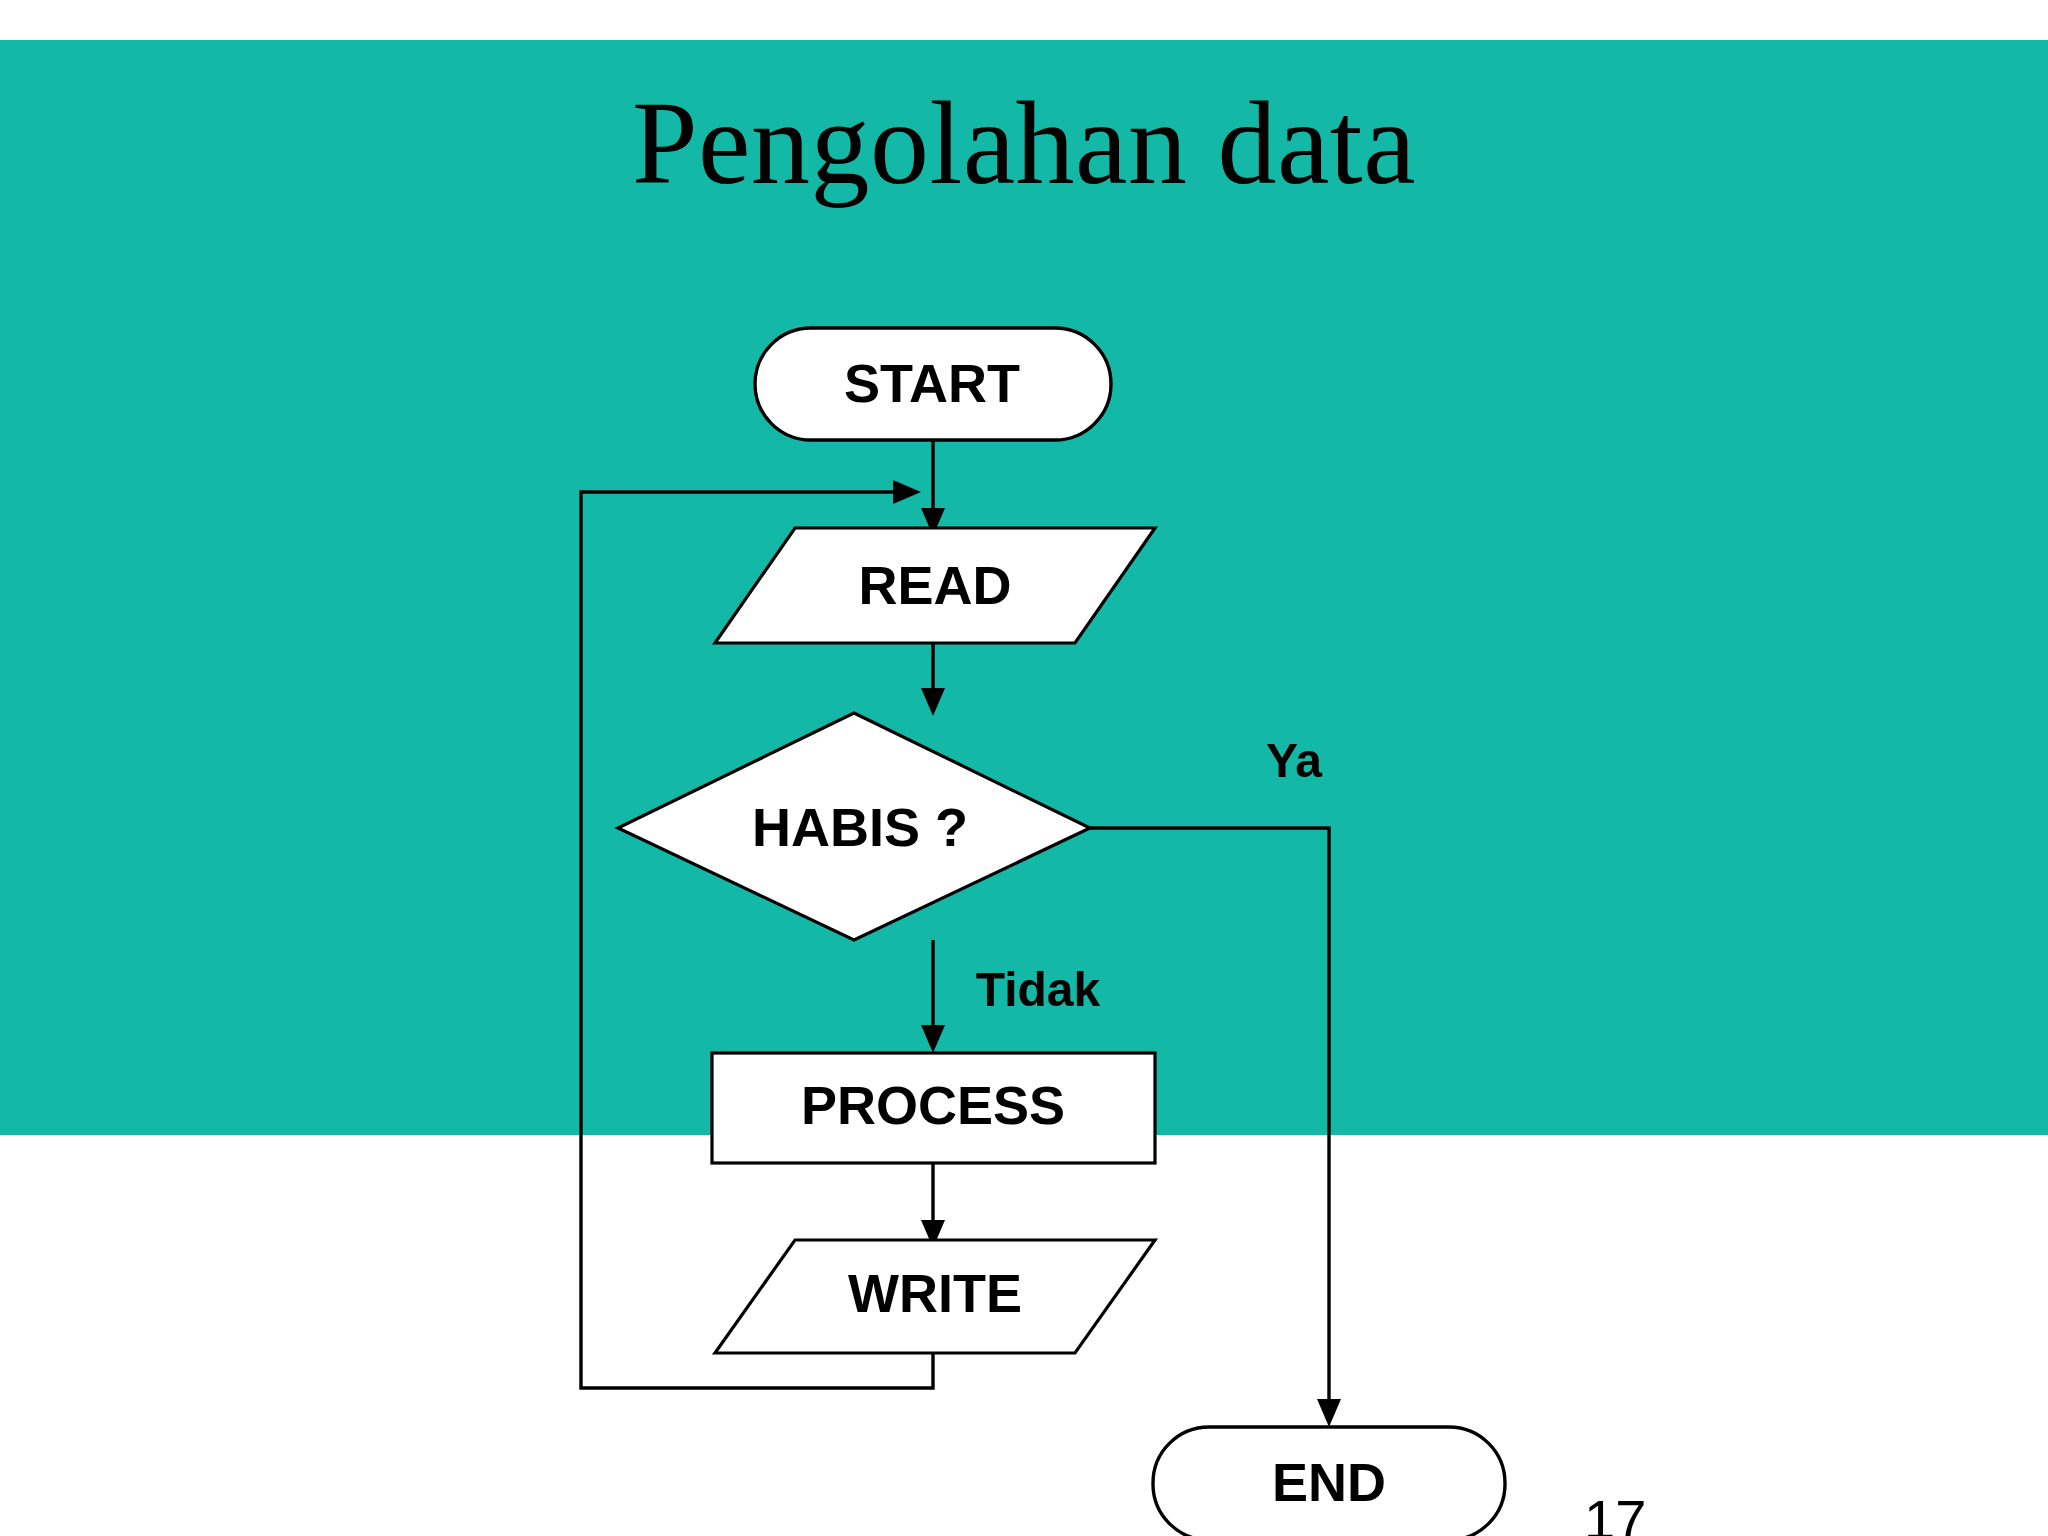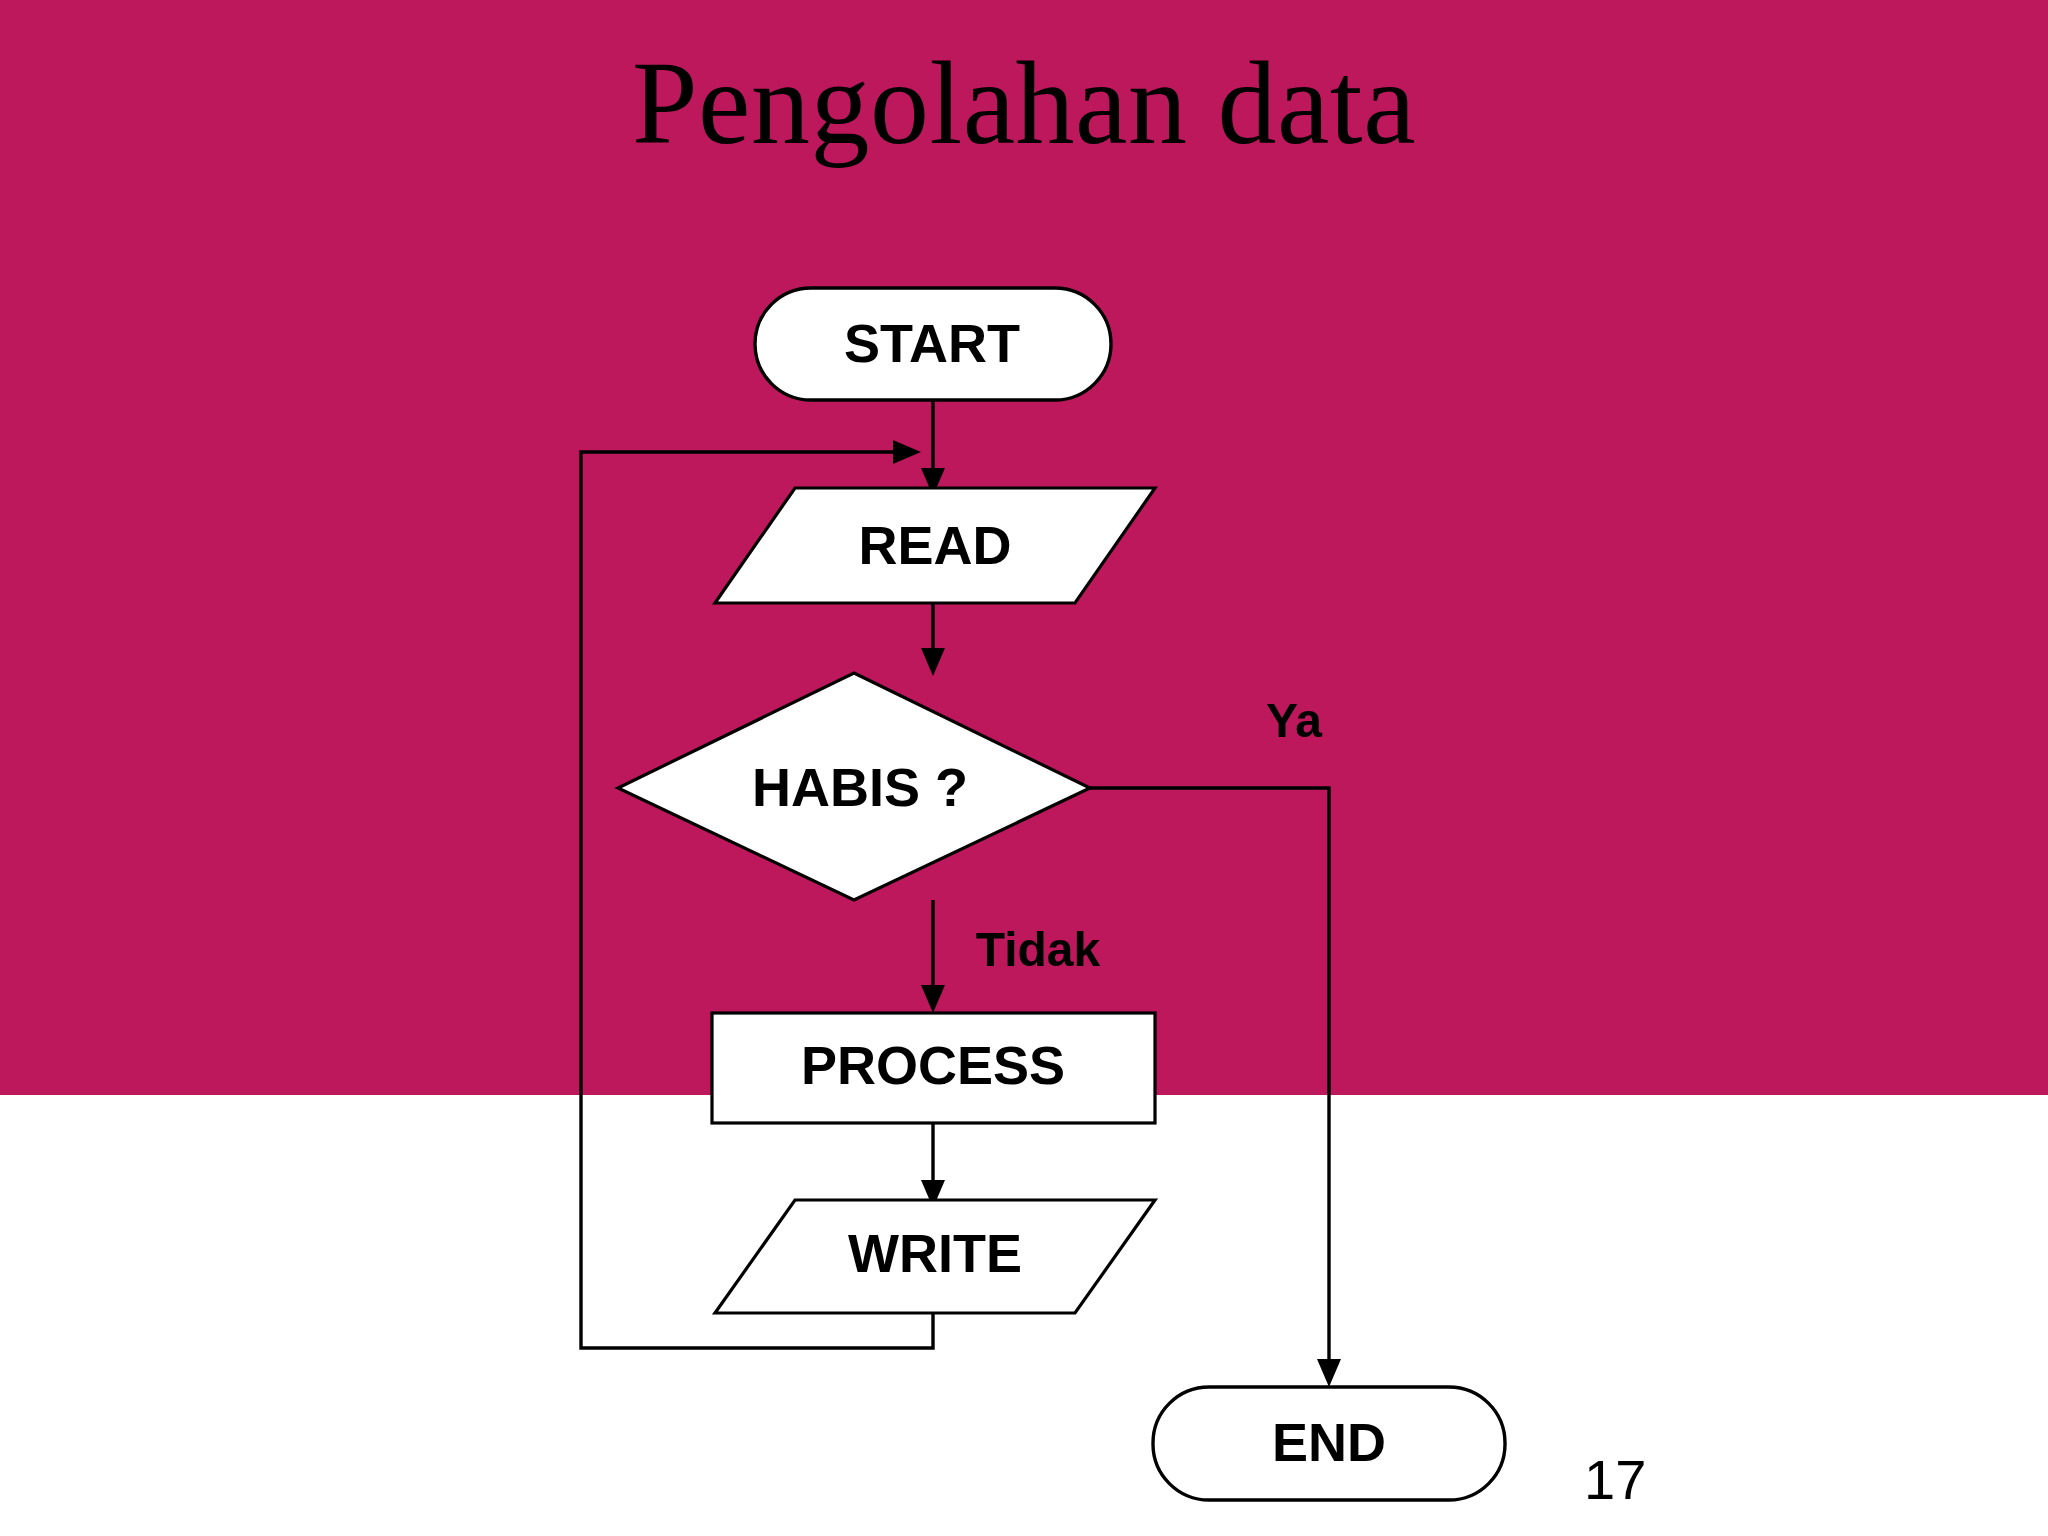--- a/index.html
+++ b/index.html
@@ -12,21 +12,22 @@
     height: 1536px;
     overflow: hidden;
     font-family: "Liberation Sans", sans-serif;
     position: relative;
   }
   #slide {
     position: absolute;
     inset: 0;
     width: 2048px;
     height: 1095px;
-    background: #be185d;
+    background: #14b8a6;
+    margin-top: 40px;
   }
   #slide-title {
     position: absolute;
     left: 0;
     top: 42px;
     width: 2048px;
     text-align: center;
     font-family: "Liberation Serif", "DejaVu Serif", serif;
     font-weight: 400;
     font-size: 118px;

